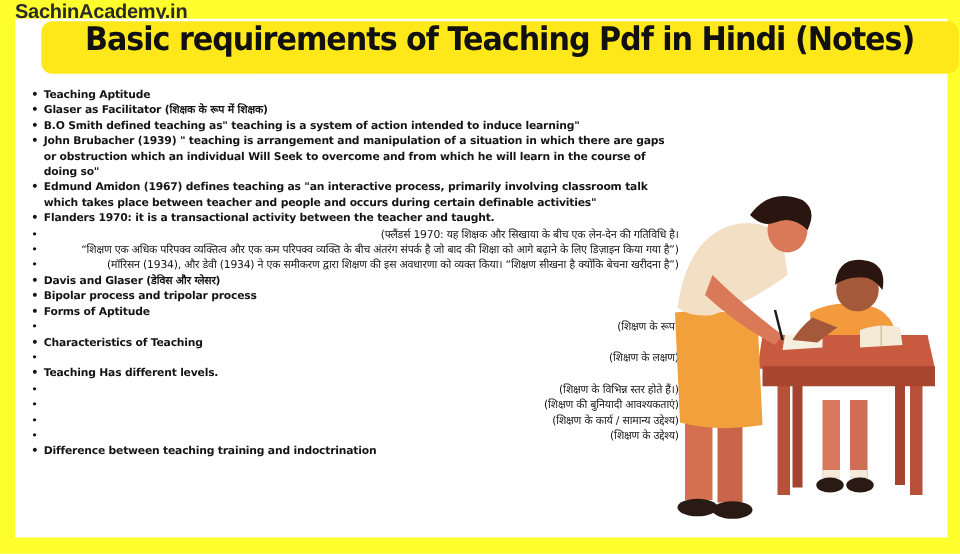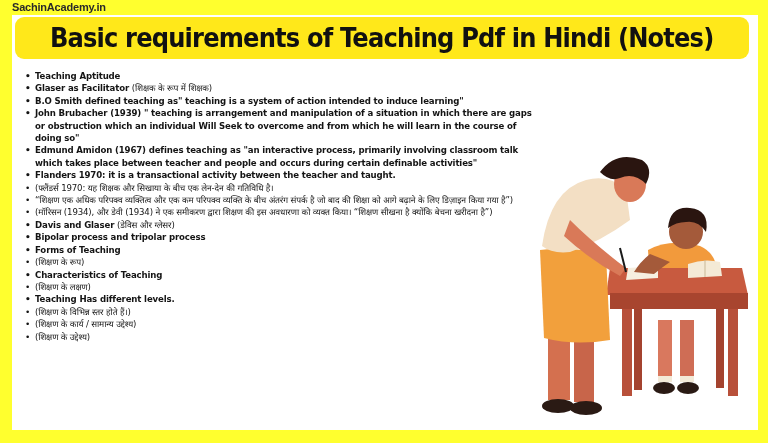--- a/index.html
+++ b/index.html
@@ -5,32 +5,32 @@
   * { box-sizing: border-box; margin: 0; padding: 0; }
   html, body { width: 768px; height: 443px; overflow: hidden; }
   body {
     background: #ffff2e;
     position: relative;
     font-family: "DejaVu Sans", "Liberation Sans", sans-serif;
   }
   .site-label {
     position: absolute; left: 12px; top: 1px;
     font-family: "Liberation Sans", sans-serif;
-    font-size: 11px; font-weight: bold; color: #2a2a2a;
+    font-size: 16px; font-weight: bold; color: #2a2a2a;
     letter-spacing: -0.2px;
   }
   .panel {
     position: absolute; left: 12px; top: 15px; width: 746px; height: 415px;
     background: #ffffff;
   }
   .title-banner {
-    position: absolute; left: 15px; top: 17px; width: 734px; height: 42px;
+    position: absolute; left: 33px; top: 17px; width: 734px; height: 42px;
     background: #ffe81a;
     border-radius: 9px;
-    display: flex; align-items: center; justify-content: center;
+    display: flex; justify-content: center;
   }
   .title-text {
     font-family: "DejaVu Sans", sans-serif;
     font-weight: bold; font-size: 26px; color: #111;
     letter-spacing: -0.9px; white-space: nowrap;
     transform: scaleX(0.93);
   }
   .list {
     position: absolute; left: 23px; top: 70px; width: 520px;
     list-style: none;
@@ -39,22 +39,22 @@
     position: relative;
     padding-left: 12px;
     font-size: 8.6px; line-height: 12.4px;
     color: #141414; font-weight: bold;
     letter-spacing: -0.15px;
   }
   .list li::before {
     content: "•"; position: absolute; left: 2px; top: 0;
     font-size: 9px;
   }
-  .list li .hi { font-weight: normal; font-family: "DejaVu Sans", sans-serif; }
-  .list li.hindi { font-weight: normal; }
+  .list li .hi { font-weight: bold; font-family: "DejaVu Sans", sans-serif; }
+  .list li.hindi { font-weight: normal; text-align: right; }
   .illustration {
     position: absolute; left: 530px; top: 150px; width: 238px; height: 280px;
   }
 </style>
 </head>
 <body>
 
 <div class="site-label">SachinAcademy.in</div>
 
 <div class="panel"></div>
@@ -68,28 +68,30 @@
   <li><span>Glaser as Facilitator</span> <span class="hi">(शिक्षक के रूप में शिक्षक)</span></li>
   <li><span>B.O Smith defined teaching as" teaching is a system of action intended to induce learning"</span></li>
   <li><span>John Brubacher (1939) " teaching is arrangement and manipulation of a situation in which there are gaps or obstruction which an individual Will Seek to overcome and from which he will learn in the course of doing so"</span></li>
   <li><span>Edmund Amidon (1967) defines teaching as "an interactive process, primarily involving classroom talk which takes place between teacher and people and occurs during certain definable activities"</span></li>
   <li><span>Flanders 1970: it is a transactional activity between the teacher and taught.</span></li>
   <li class="hindi"><span>(फ्लैंडर्स 1970: यह शिक्षक और सिखाया के बीच एक लेन-देन की गतिविधि है।</span></li>
   <li class="hindi"><span>“शिक्षण एक अधिक परिपक्व व्यक्तित्व और एक कम परिपक्व व्यक्ति के बीच अंतरंग संपर्क है जो बाद की शिक्षा को आगे बढ़ाने के लिए डिज़ाइन किया गया है”)</span></li>
   <li class="hindi"><span>(मॉरिसन (1934), और डेवी (1934) ने एक समीकरण द्वारा शिक्षण की इस अवधारणा को व्यक्त किया। “शिक्षण सीखना है क्योंकि बेचना खरीदना है”)</span></li>
   <li><span>Davis and Glaser</span> <span class="hi">(डेविस और ग्लेसर)</span></li>
   <li><span>Bipolar process and tripolar process</span></li>
-  <li><span>Forms of Teaching</span></li>
+  <li><span>Forms of Aptitude</span></li>
   <li class="hindi"><span>(शिक्षण के रूप)</span></li>
   <li><span>Characteristics of Teaching</span></li>
   <li class="hindi"><span>(शिक्षण के लक्षण)</span></li>
   <li><span>Teaching Has different levels.</span></li>
   <li class="hindi"><span>(शिक्षण के विभिन्न स्तर होते हैं।)</span></li>
+  <li class="hindi"><span>(शिक्षण की बुनियादी आवश्यकताएं)</span></li>
   <li class="hindi"><span>(शिक्षण के कार्य / सामान्य उद्देश्य)</span></li>
   <li class="hindi"><span>(शिक्षण के उद्देश्य)</span></li>
+  <li><span>Difference between teaching training and indoctrination</span></li>
 </ul>
 
 <div class="illustration">
   <svg width="238" height="280" viewBox="0 0 238 280">
 
     <rect x="92" y="150" width="10" height="96" fill="#b8503a"></rect>
     <rect x="104" y="152" width="8" height="88" fill="#a4432f"></rect>
     <rect x="186" y="152" width="8" height="86" fill="#a4432f"></rect>
     <rect x="198" y="150" width="10" height="96" fill="#b8503a"></rect>
 

